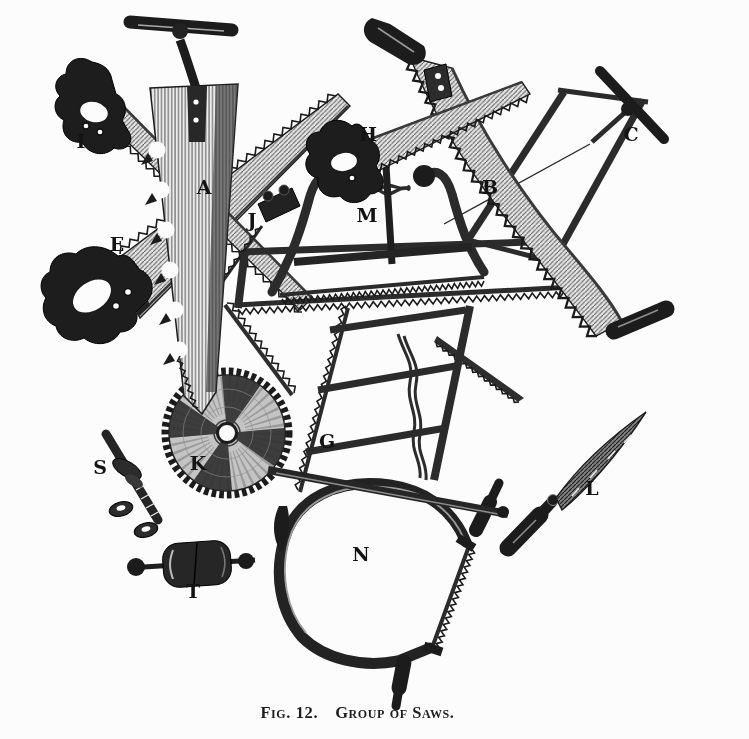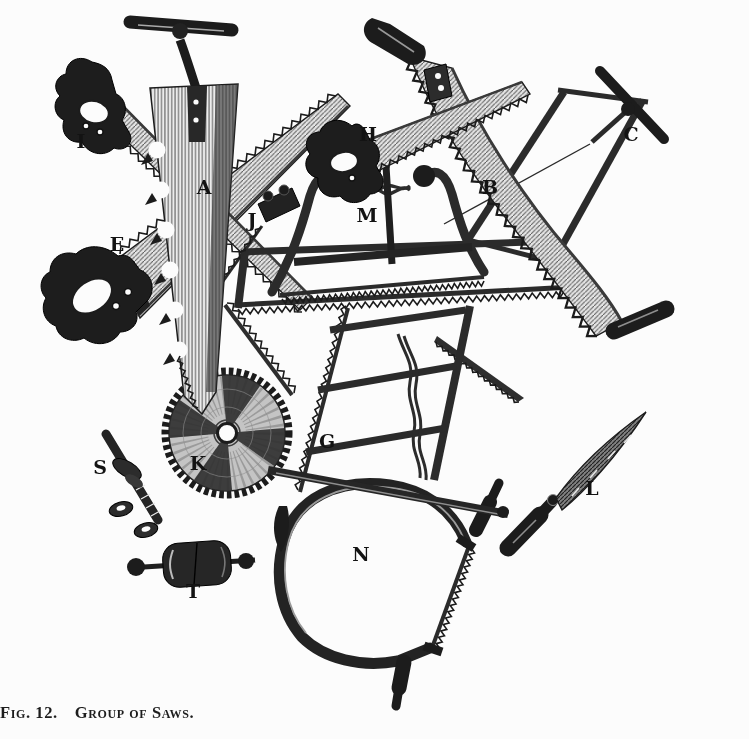--- a/index.html
+++ b/index.html
@@ -1,20 +1,20 @@
 <!DOCTYPE html>
 <html><head>
 <meta charset="utf-8">
 <style>
   html,body{margin:0;padding:0;background:#fcfcfc;}
   .plate{position:relative;width:749px;height:739px;background:#fcfcfc;overflow:hidden;
          font-family:"Liberation Serif",serif;}
   .plate svg{position:absolute;left:0;top:0;}
   .caption{position:absolute;top:703px;left:0;width:100%;box-sizing:border-box;
-           padding-right:34px;font-variant:small-caps;font-weight:bold;
+           padding-right:34px;text-align:center;font-variant:small-caps;font-weight:bold;
            font-size:16.5px;color:#1d1d1d;letter-spacing:.6px;}
   .caption .fig{margin-right:17px;}
   .teeth{fill:none;stroke:#1b1b1b;stroke-width:1.6;}
   .teeth-heavy{fill:none;stroke:#1b1b1b;stroke-width:2.3;}
   .bladefill{fill:url(#pd);stroke:#1c1c1c;stroke-width:1.4;}
   .rail{stroke:#2b2b2b;fill:none;}
   .lbl{font-family:"DejaVu Serif",serif;font-weight:bold;font-size:19px;fill:#131313;}
 </style>
 </head>
 <body>

